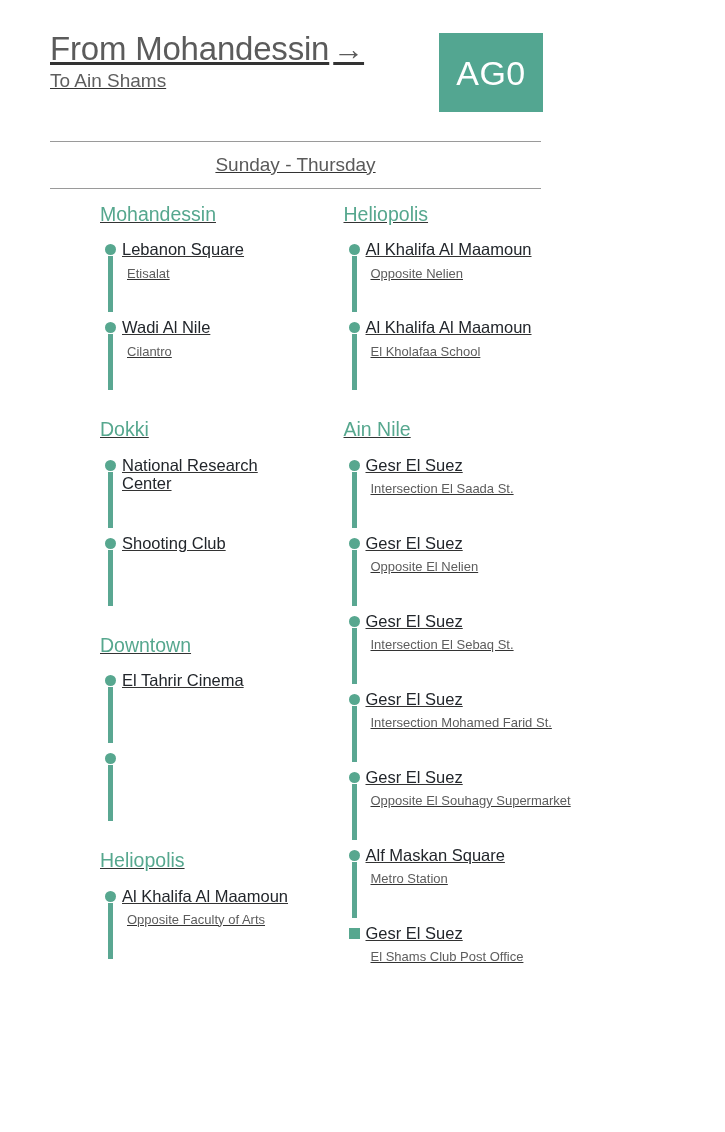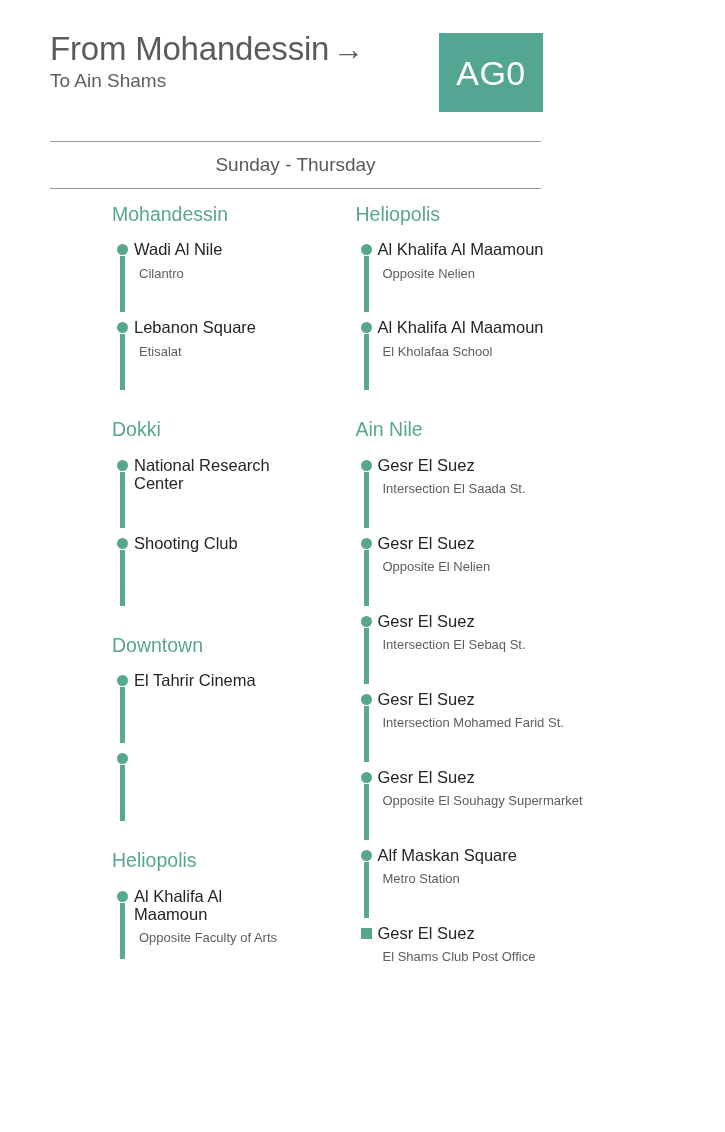--- a/index.html
+++ b/index.html
@@ -14,20 +14,21 @@
     color: #333333;
     -webkit-font-smoothing: antialiased;
   }
 
   .page {
     position: relative;
     width: 591px;
     min-height: 1132px;
     overflow: hidden;
     background: #fff;
+    text-decoration: underline;
   }
 
   
   .header {
     position: relative;
     padding: 30px 50px 0 50px;
     height: 112px;
     box-sizing: border-box;
   }
   .header-titles {
@@ -96,21 +97,20 @@
   }
   .column {
     width: 50%;
     box-sizing: border-box;
   }
   .column-left  { padding-left: 100px; }
   .column-right { padding-left: 48px; }
 
   .group {
     margin-bottom: 0;
-    margin-left: 12px;
   }
   .group-title {
     color: #56a78e;
     font-size: 19.5px;
     font-weight: 400;
     margin: 0 0 14px 0;
     line-height: 1.2;
   }
   .group + .group .group-title {
     margin-top: 22px;
@@ -193,29 +193,29 @@
   </div>
 
   <div class="columns">
     <div class="column column-left">
         <div class="group">
           <div class="group-title">Mohandessin</div>
           <ul class="stops">
             <li class="stop">
               <span class="connector"></span>
               <span class="marker"></span>
+              <div class="stop-name">Lebanon Square</div>
+              <div class="stop-sub">Etisalat</div>
+            </li>
+            <li class="stop">
+              <span class="connector"></span>
+              <span class="marker"></span>
               <div class="stop-name">Wadi Al Nile</div>
               <div class="stop-sub">Cilantro</div>
             </li>
-            <li class="stop">
-              <span class="connector"></span>
-              <span class="marker"></span>
-              <div class="stop-name">Lebanon Square</div>
-              <div class="stop-sub">Etisalat</div>
-            </li>
           </ul>
         </div>
         <div class="group">
           <div class="group-title">Dokki</div>
           <ul class="stops">
             <li class="stop no-sub">
               <span class="connector"></span>
               <span class="marker"></span>
               <div class="stop-name">National Research Center</div>
             </li>

